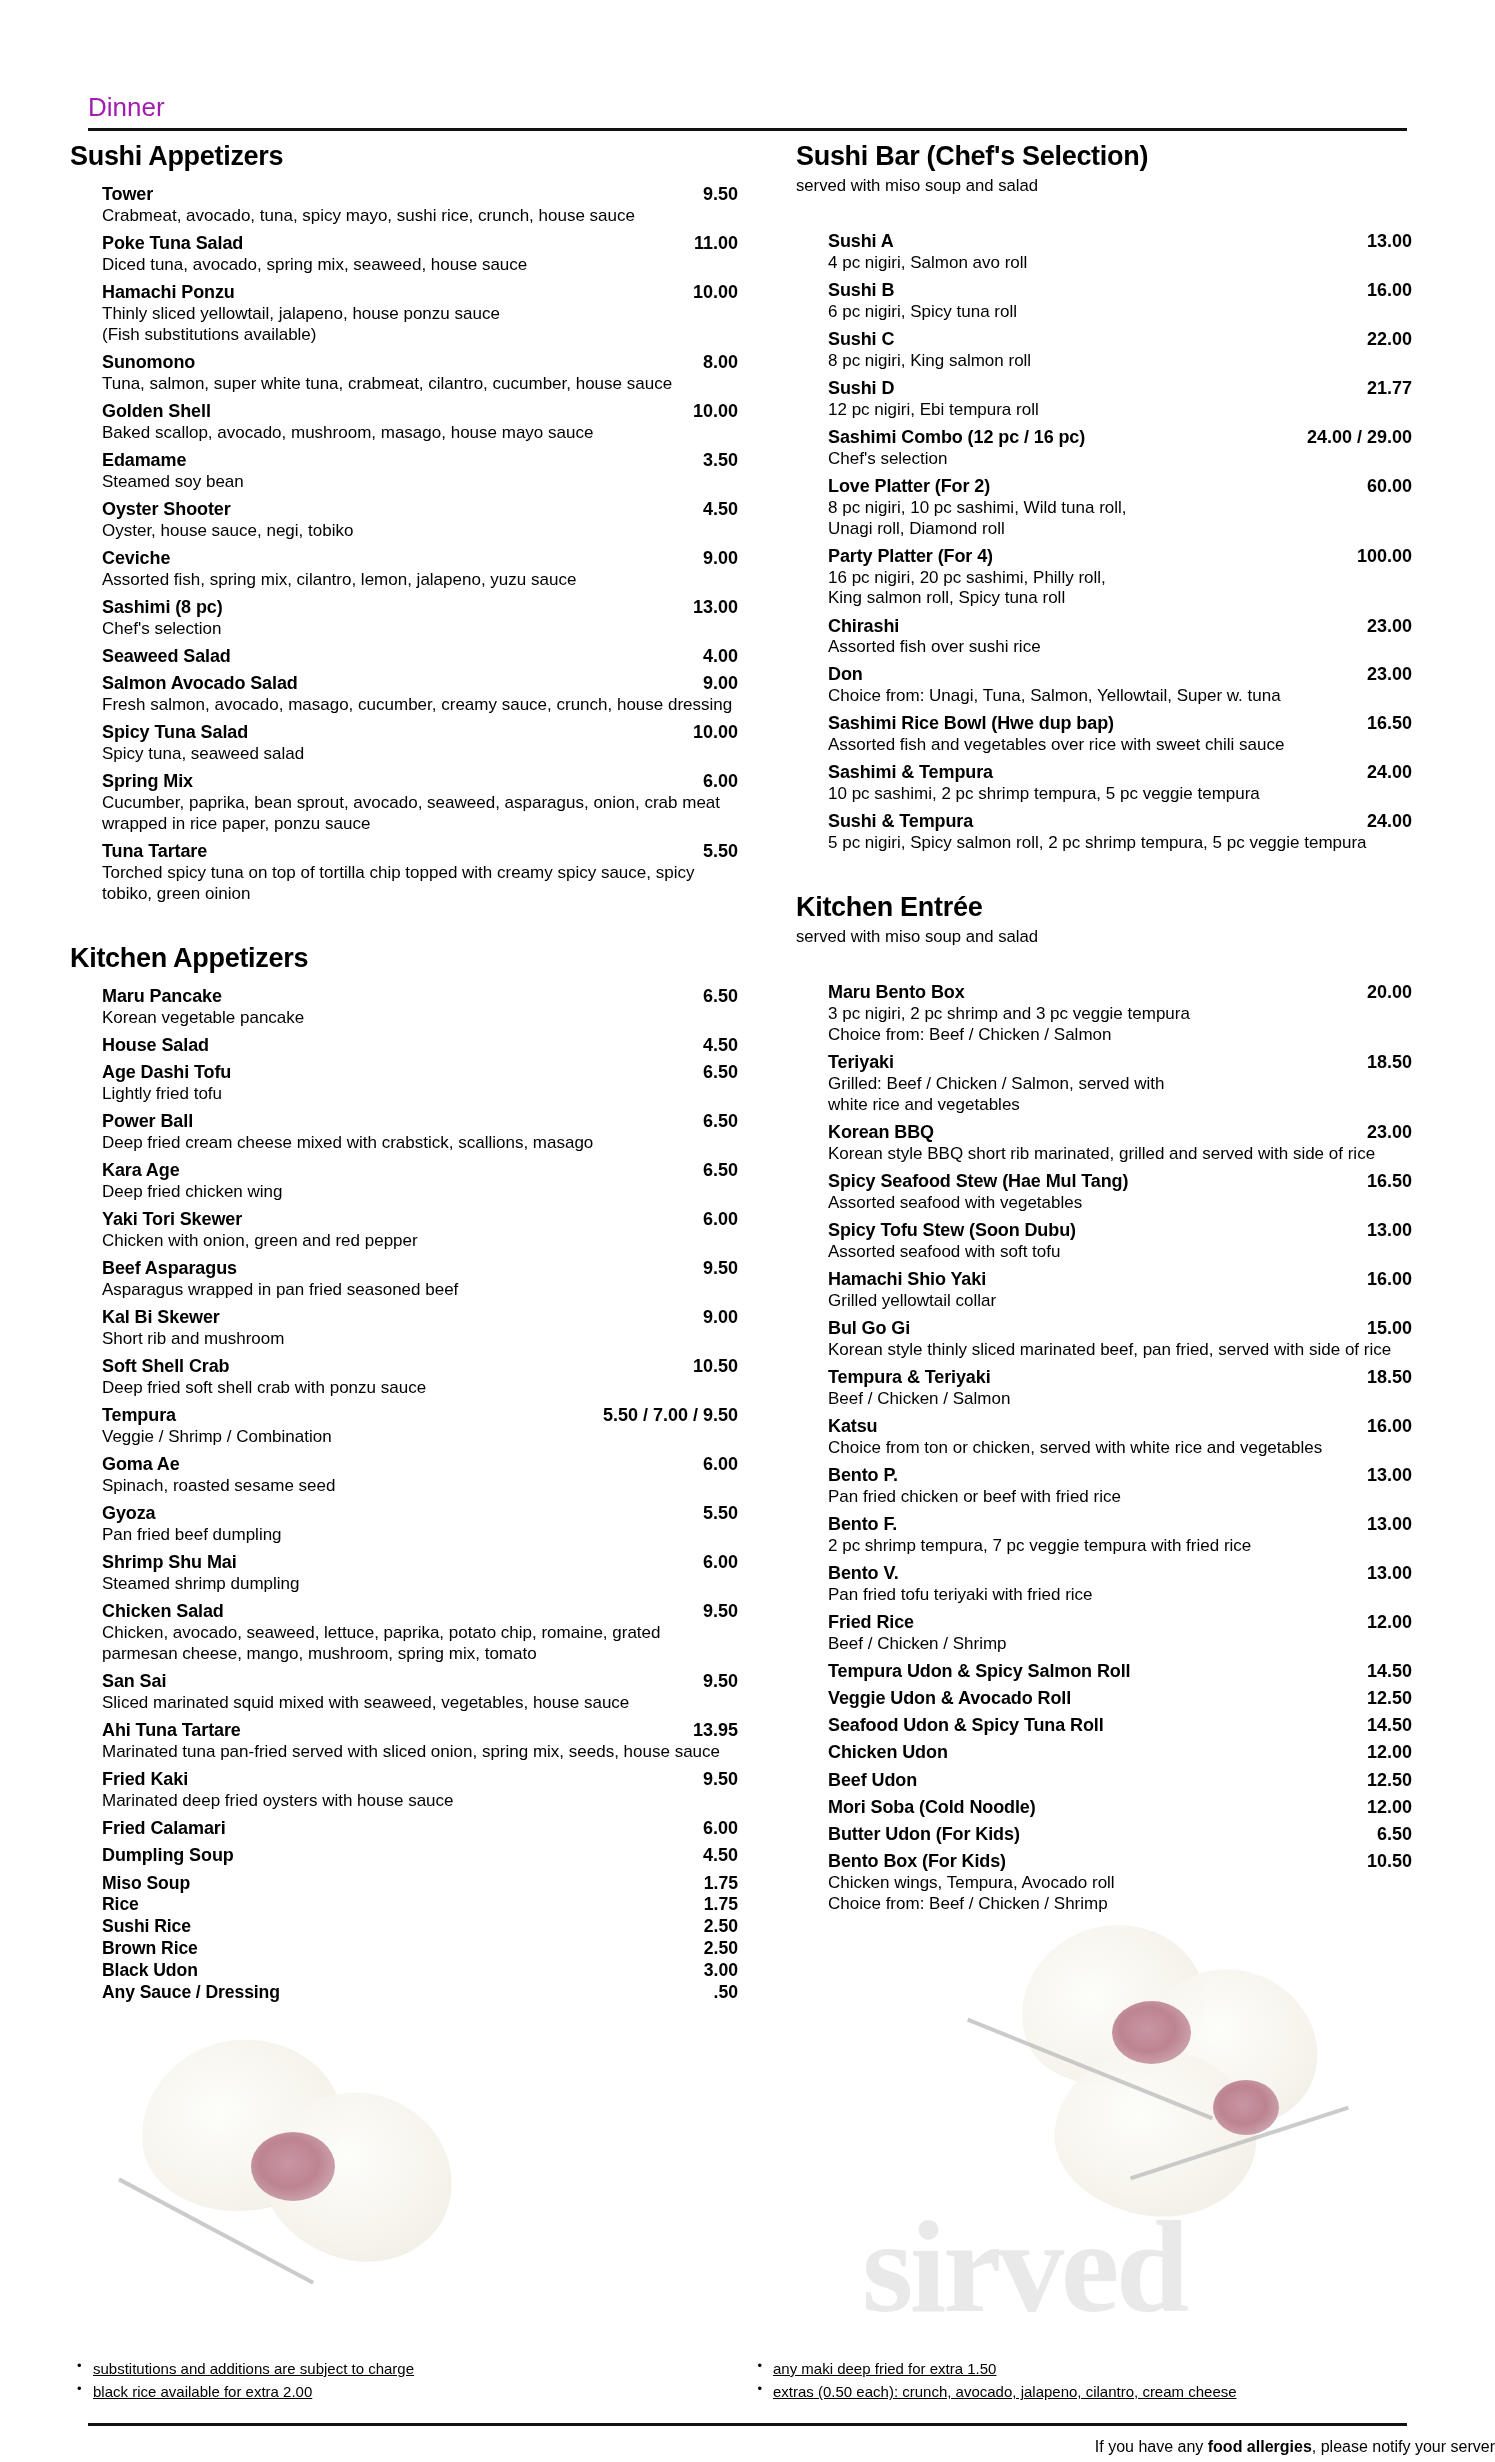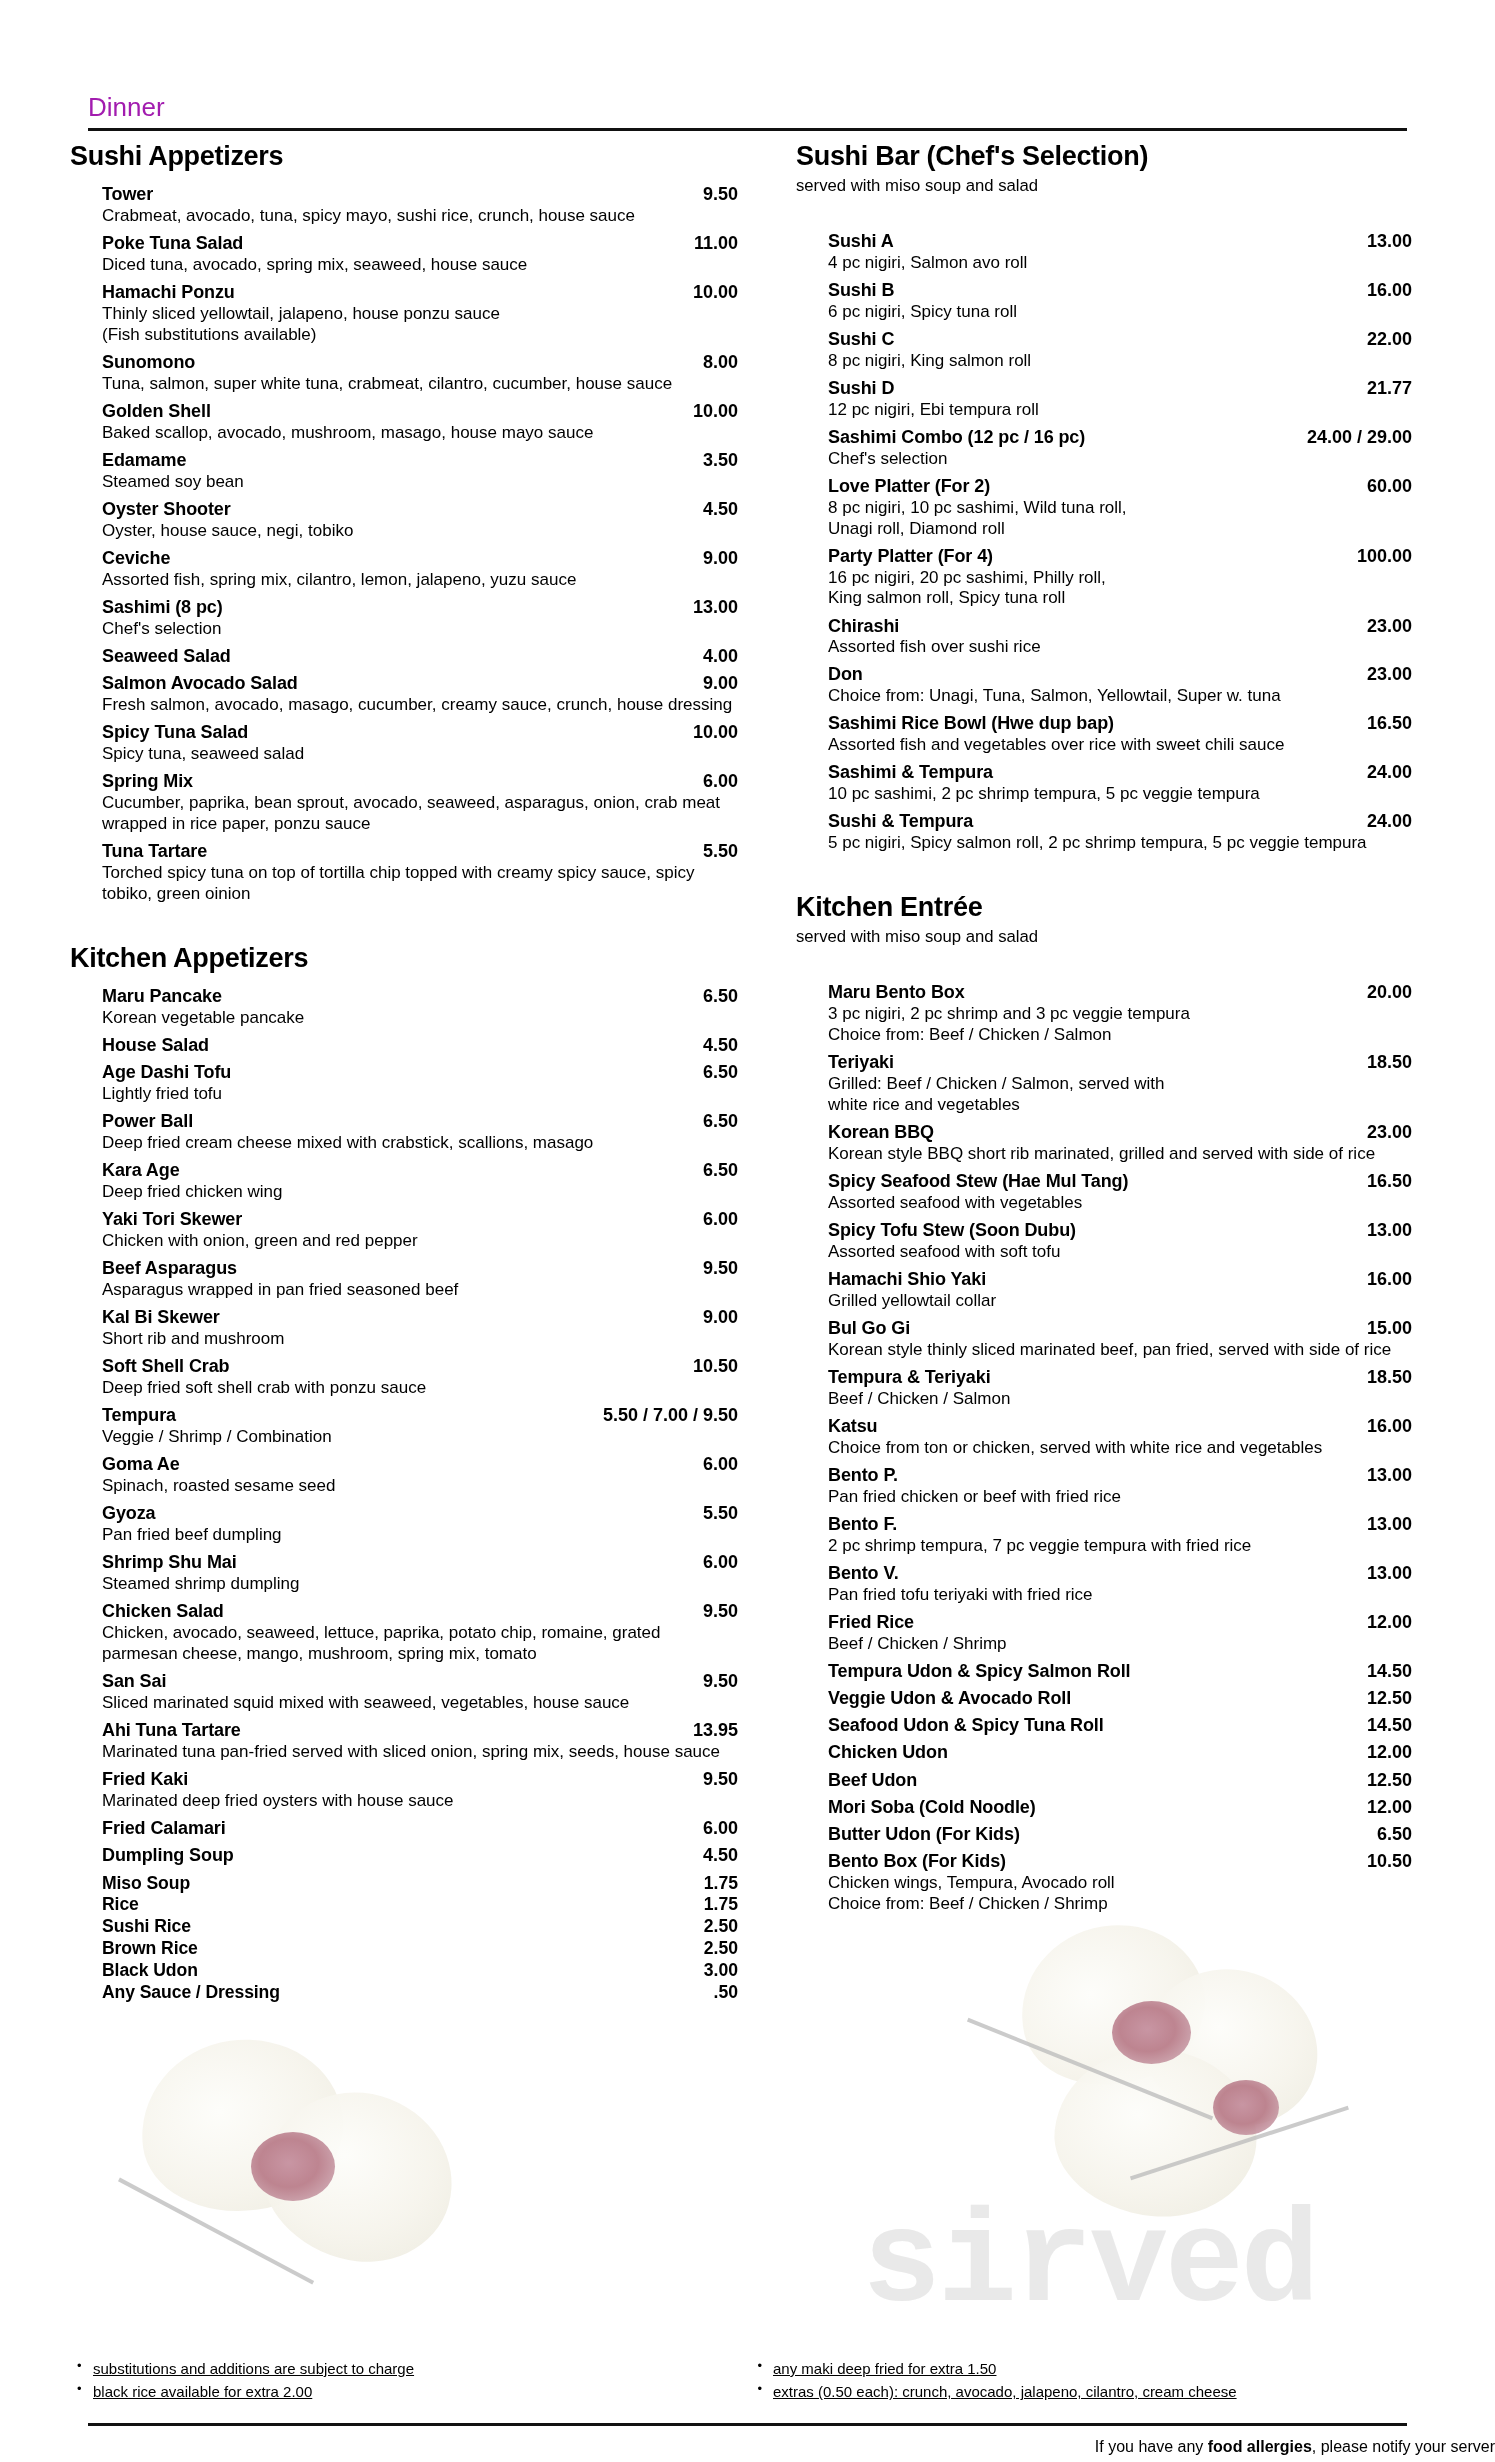--- a/index.html
+++ b/index.html
@@ -47,21 +47,21 @@
 
   .watermark {
     position: absolute;
     left: 862px;
     top: 2190px;
     font-size: 132px;
     font-weight: bold;
     letter-spacing: -3.5px;
     color: rgba(226,226,226,0.75);
     z-index: 1;
-    font-family: Liberation Mono, monospace;
+    font-family: Liberation Serif, serif;
     text-align: right;
   }
 
   .content { position: relative; z-index: 2; }
 
   
   .menu-title {
     position: absolute;
     left: 88px;
     top: 92px;

